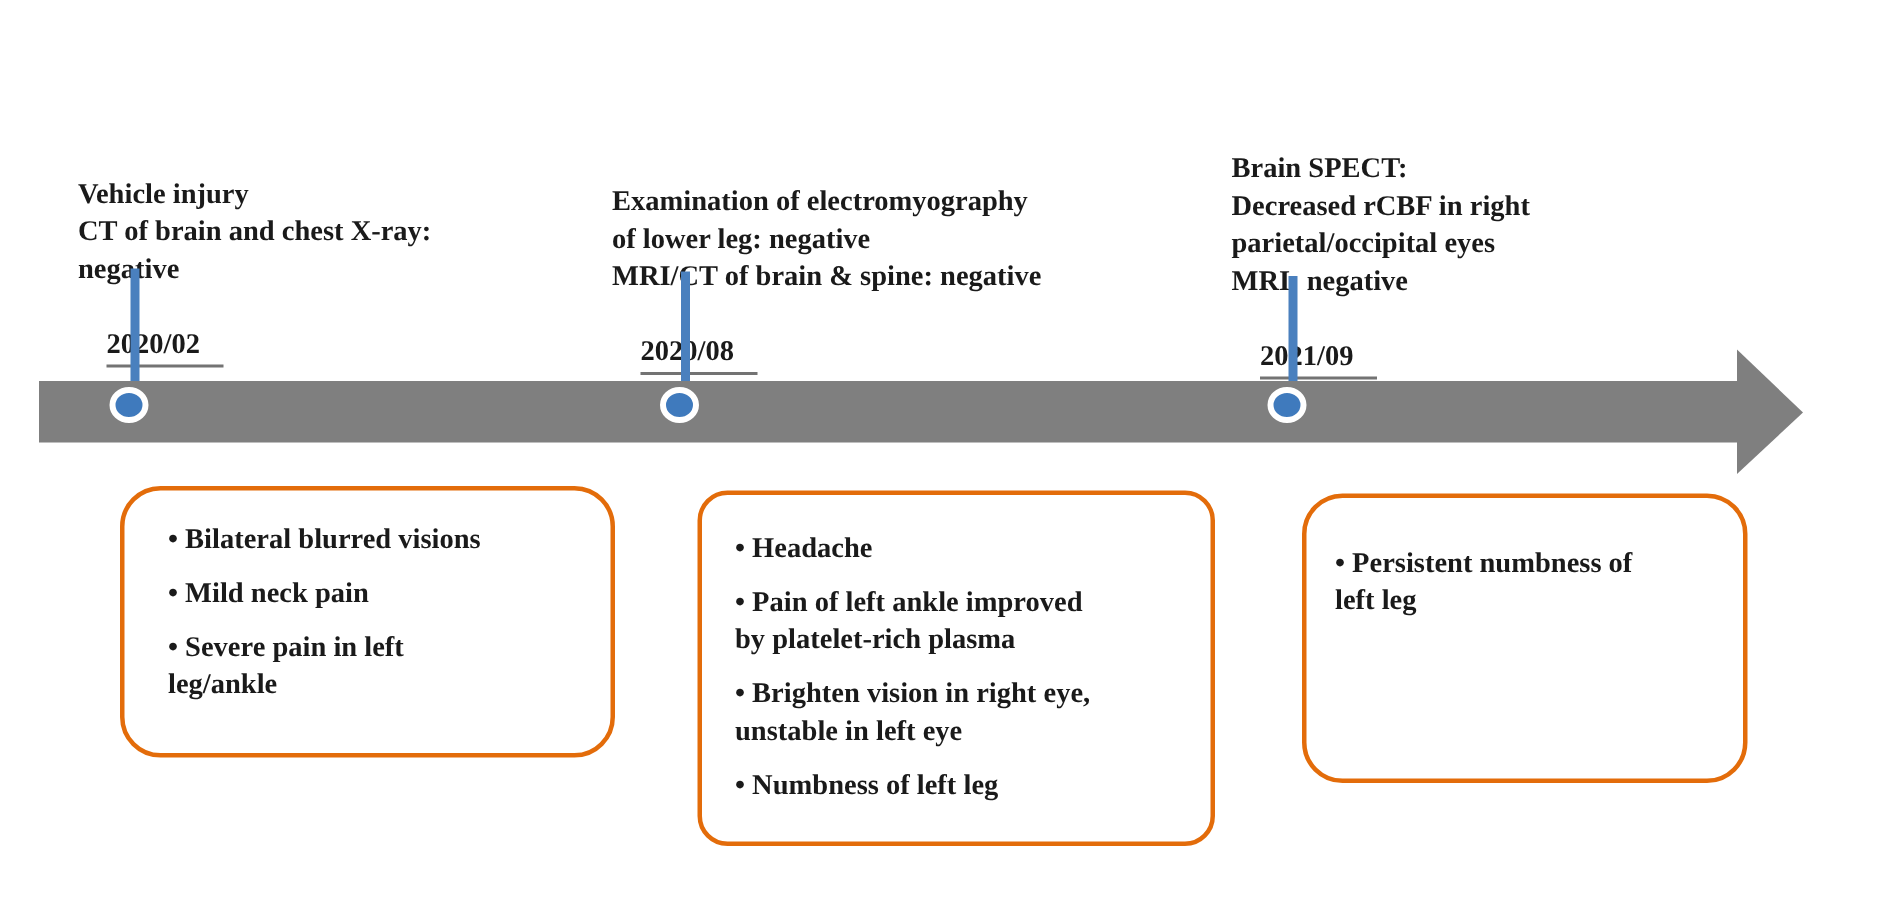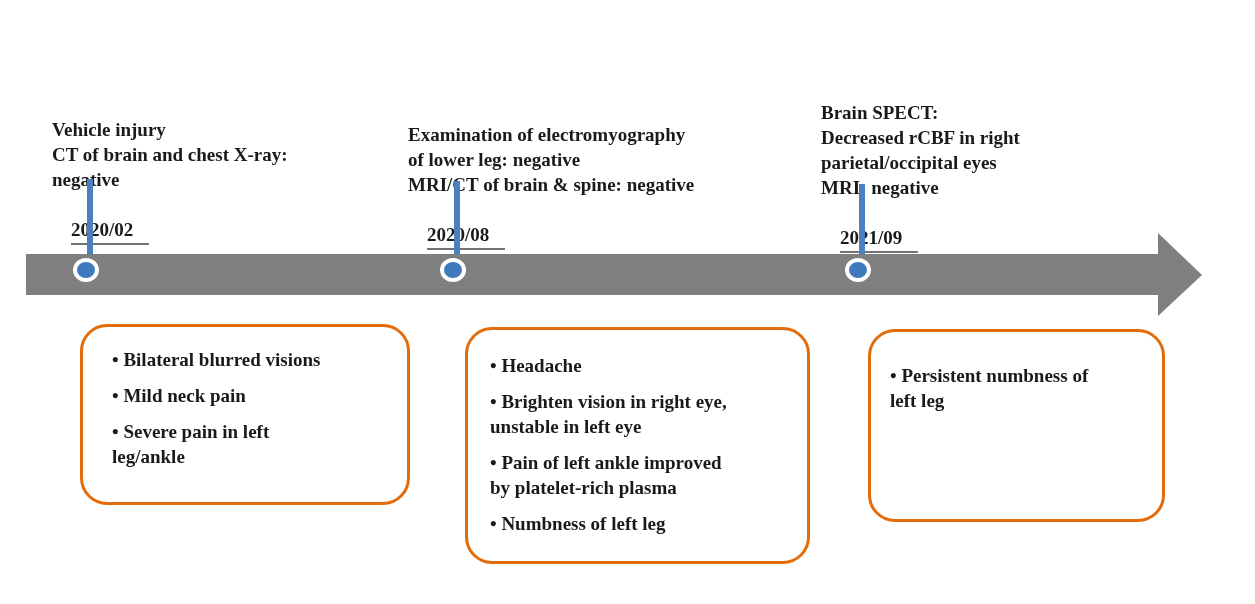--- a/index.html
+++ b/index.html
@@ -86,21 +86,21 @@
   .symptom-box {
     position: absolute;
     border: 3px solid var(--box-orange);
     border-radius: 27px;
     background: #ffffff;
     z-index: 4;
     font-size: 19px;
     line-height: 25px;
   }
   #box-1 { left: 80px;  top: 312px; width: 330px; height: 181px; padding: 20px 10px 0 29px; }
-  #box-2 { left: 465px; top: 315px; width: 345px; height: 237px; padding: 23px 10px 0 22px; }
+  #box-2 { left: 465px; top: 315px; width: 345px; height: 237px; padding: 23px 10px 0 22px; border-radius: 20px; }
   #box-3 { left: 868px; top: 317px; width: 297px; height: 193px; padding: 31px 8px 0 19px; }
   .bullet-item { white-space: pre; margin-bottom: 11px; }
 </style>
 </head>
 <body>
 
 <div class="canvas">
 
   <div class="annotation" id="ann-1">
     <div>Vehicle injury
@@ -137,24 +137,24 @@
     <div>
         <div class="bullet-item">• Bilateral blurred visions</div>
         <div class="bullet-item">• Mild neck pain</div>
         <div class="bullet-item">• Severe pain in left
 leg/ankle</div>
       </div>
   </div>
   <div class="symptom-box" id="box-2">
     <div>
         <div class="bullet-item">• Headache</div>
+        <div class="bullet-item">• Pain of left ankle improved
+by platelet-rich plasma</div>
         <div class="bullet-item">• Brighten vision in right eye,
 unstable in left eye</div>
-        <div class="bullet-item">• Pain of left ankle improved
-by platelet-rich plasma</div>
         <div class="bullet-item">• Numbness of left leg</div>
       </div>
   </div>
   <div class="symptom-box" id="box-3">
     <div>
         <div class="bullet-item">• Persistent numbness of
 left leg</div>
       </div>
   </div>
 

